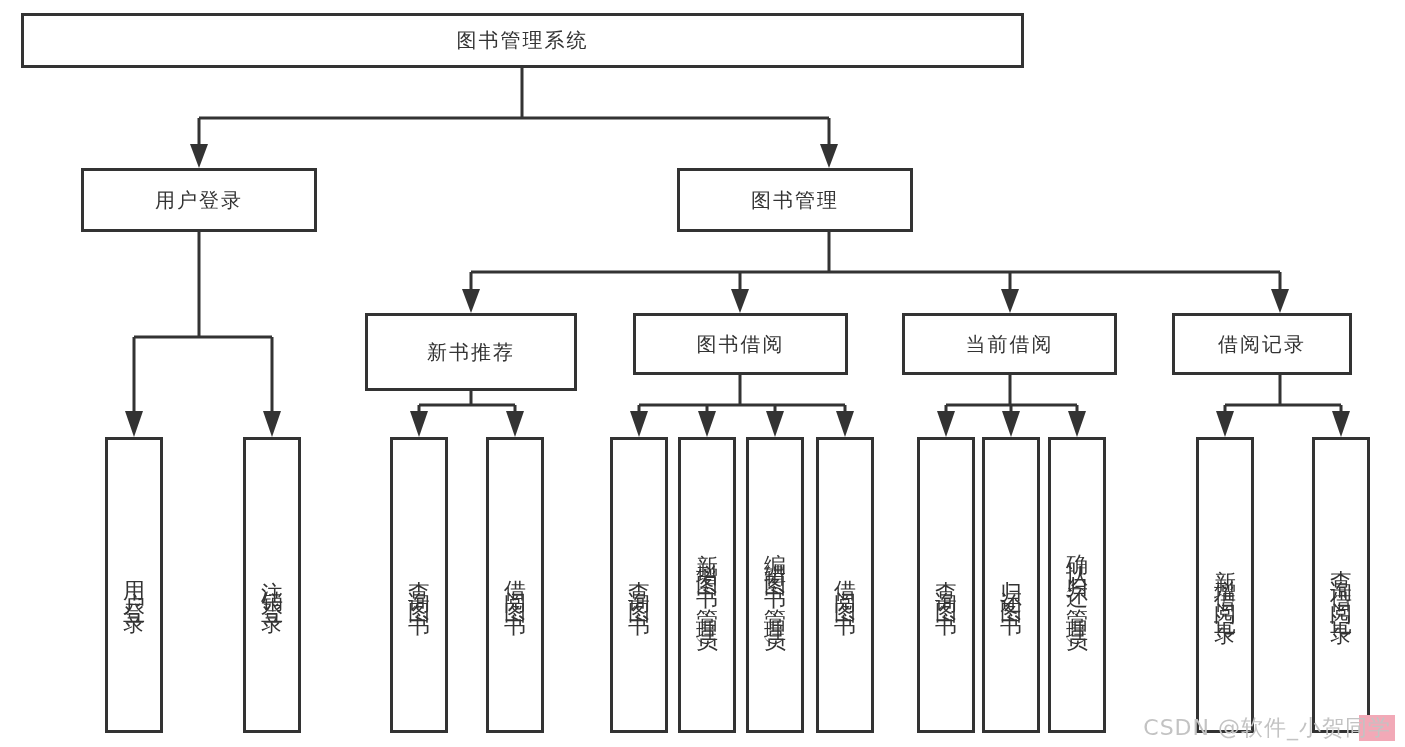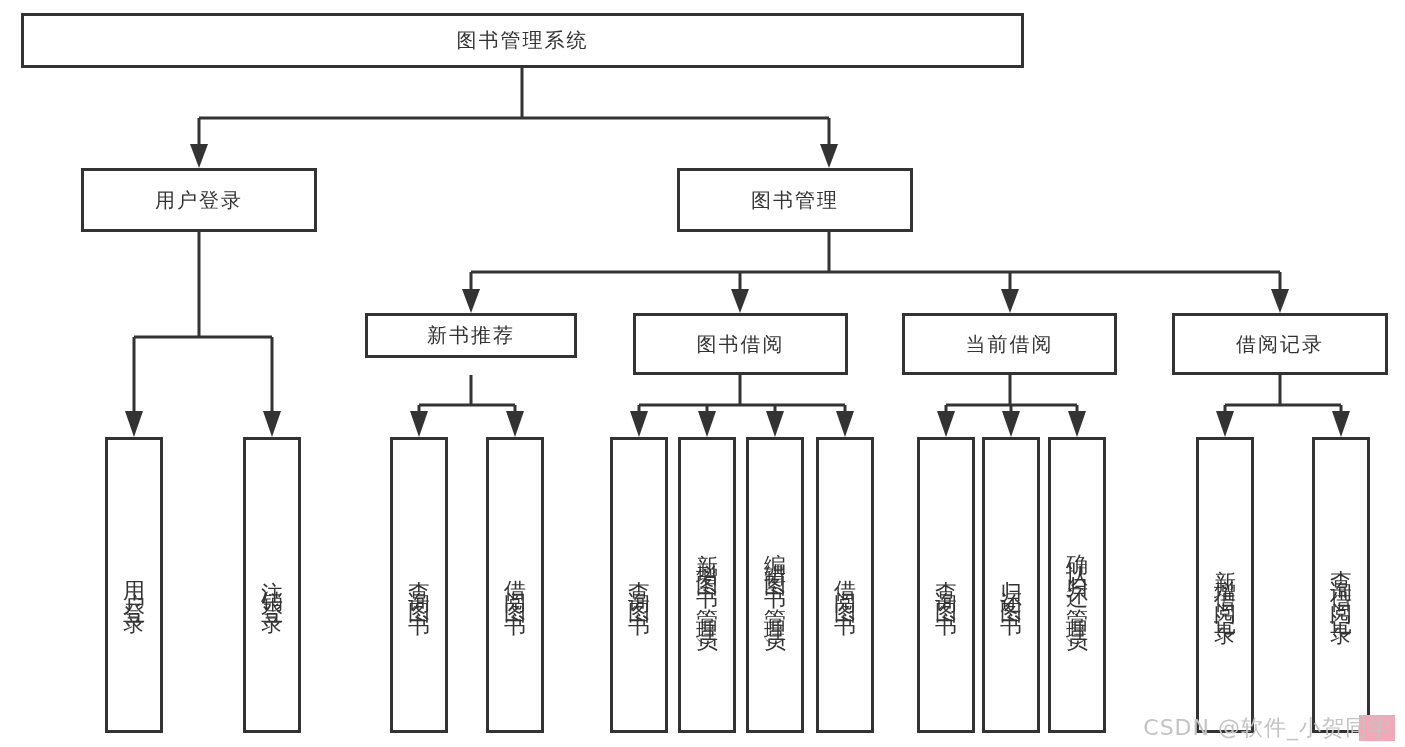--- a/index.html
+++ b/index.html
@@ -79,30 +79,30 @@
     <span>图书管理系统</span>
   </div>
 
   <div class="box" style="left:81px;top:168px;width:236px;height:64px">
     <span>用户登录</span>
   </div>
   <div class="box" style="left:677px;top:168px;width:236px;height:64px">
     <span>图书管理</span>
   </div>
 
-  <div class="box" style="left:365px;top:313px;width:212px;height:45px">
+  <div class="box" style="left:365px;top:313px;width:212px;height:78px">
     <span>新书推荐</span>
   </div>
   <div class="box" style="left:902px;top:313px;width:215px;height:62px">
     <span>当前借阅</span>
   </div>
   <div class="box" style="left:633px;top:313px;width:215px;height:62px">
     <span>图书借阅</span>
   </div>
-  <div class="box" style="left:1172px;top:313px;width:216px;height:62px">
+  <div class="box" style="left:1172px;top:313px;width:180px;height:62px">
     <span>借阅记录</span>
   </div>
 
   <div class="box vbox" style="left:105px;top:437px;width:58px;height:296px">
     <span>用户登录</span>
   </div>
   <div class="box vbox" style="left:243px;top:437px;width:58px;height:296px">
     <span>注销登录</span>
   </div>
 

